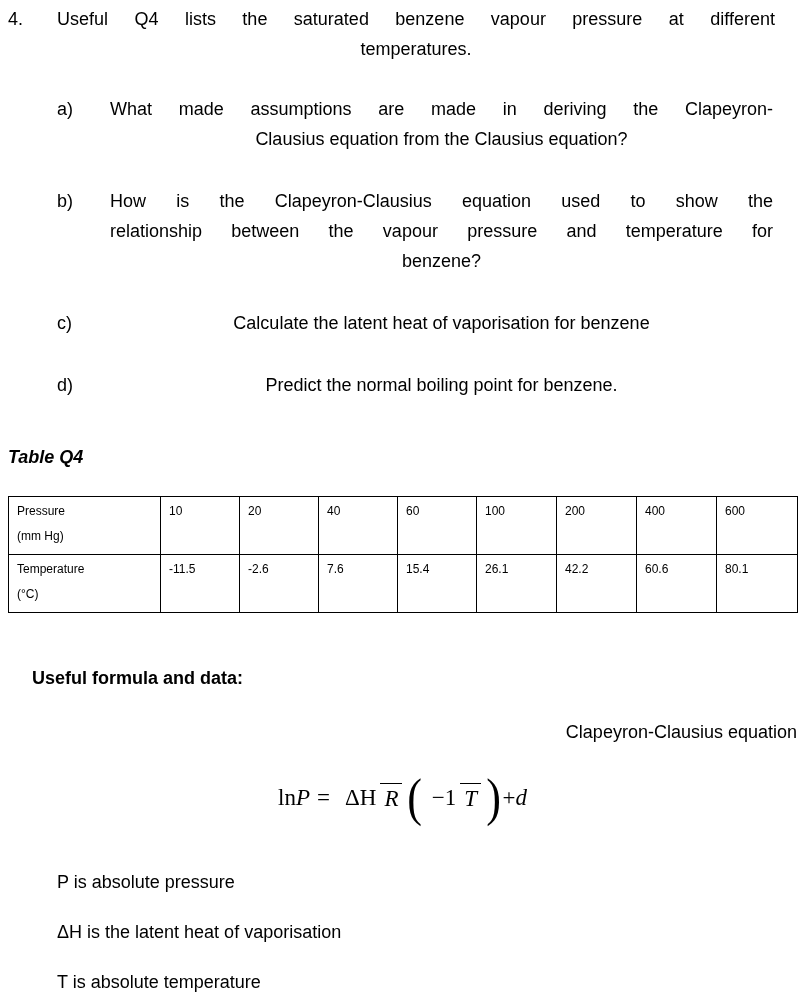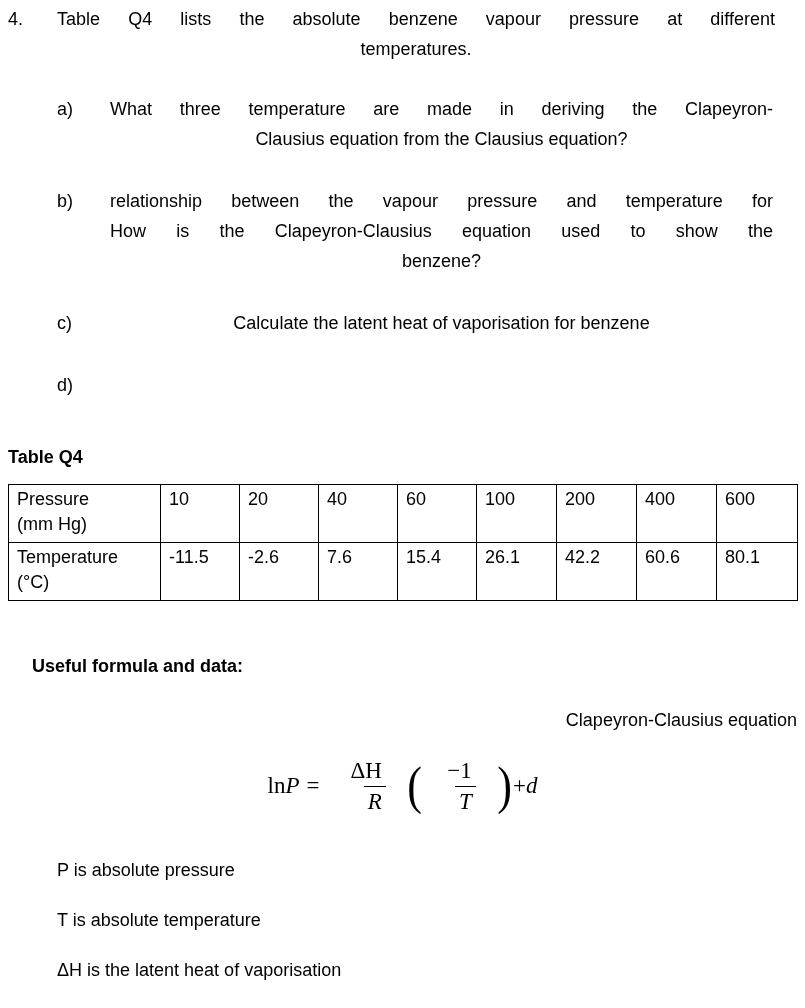--- a/index.html
+++ b/index.html
@@ -16,96 +16,99 @@
     padding: 4px 8px 0 8px;
   }
   .qrow { display: flex; margin-bottom: 30px; }
   .qnum { width: 49px; flex: none; line-height: 30px; }
   .qtext { width: 718px; line-height: 30px; }
   .jline { display: block; text-align: justify; text-align-last: justify; }
   .lline { display: block; text-align: center; }
   .sub { display: flex; margin-left: 49px; margin-bottom: 32px; }
   .subletter { width: 53px; flex: none; line-height: 30px; }
   .subtext { width: 663px; line-height: 30px; }
-  .table-title { font-weight: bold; margin-top: 42px; margin-bottom: 12px; line-height: 30px; }
+  .table-title { font-weight: bold; margin-top: 42px; margin-bottom: 24px; line-height: 30px; font-style: italic; }
   table.q4 { border-collapse: collapse; width: 789px; table-layout: fixed; }
   table.q4 td {
     border: 1px solid #000;
     vertical-align: top;
     padding: 2px 8px 5px 8px;
     line-height: 25px;
-    font-size: 18px;
+    font-size: 12px;
   }
   .row-label { white-space: pre-line; }
   .formula-heading { font-weight: bold; margin: 50px 0 0 24px; line-height: 30px; }
   .eq-name { margin: 24px 0 0 49px; line-height: 30px; text-align: right; }
   .math {
     display: flex;
     justify-content: center;
     align-items: center;
     margin-top: 14px;
     font-family: "Liberation Serif", serif;
     font-size: 23px;
     height: 74px;
   }
   .math .it { font-style: italic; }
   .tok { margin: 0 0; }
   .eqsign { margin: 0 7px; }
-  .frac { display: inline-flex; flex-direction: column; align-items: flex-end; margin: 0 20px; }
+  .frac { display: inline-flex; flex-direction: row; align-items: flex-start; margin: 0 4px; }
   .frac > span { padding: 0 4px; line-height: 1.3; text-align: center; }
   .frac .den { border-top: 1.5px solid #000; }
   .paren {
     font-size: 52px;
     line-height: 1;
     font-weight: 300;
     transform: scaleX(0.85);
     font-family: "Liberation Serif", serif;
   }
   .defs { margin-left: 49px; margin-top: 32px; }
   .def-line { line-height: 30px; margin-bottom: 20px; }
 </style>
 </head>
 <body>
 
 <div class="page">
 
   <div class="qrow">
     <div class="qnum">4.</div>
     <div class="qtext">
-      <span class="jline">Table Q4 lists the absolute benzene vapour pressure at different</span>
+      <span class="jline">Useful Q4 lists the saturated benzene vapour pressure at different</span>
       <span class="lline">temperatures.</span>
     </div>
   </div>
 
   <div class="sub">
     <div class="subletter">a)</div>
     <div class="subtext">
-      <span class="jline">What three temperature are made in deriving the Clapeyron-</span>
+      <span class="jline">What made assumptions are made in deriving the Clapeyron-</span>
       <span class="lline">Clausius equation from the Clausius equation?</span>
     </div>
   </div>
 
   <div class="sub">
     <div class="subletter">b)</div>
     <div class="subtext">
+      <span class="jline">How is the Clapeyron-Clausius equation used to show the</span>
       <span class="jline">relationship between the vapour pressure and temperature for</span>
-      <span class="jline">How is the Clapeyron-Clausius equation used to show the</span>
       <span class="lline">benzene?</span>
     </div>
   </div>
 
   <div class="sub">
     <div class="subletter">c)</div>
     <div class="subtext">
       <span class="lline">Calculate the latent heat of vaporisation for benzene</span>
     </div>
   </div>
 
   <div class="sub">
     <div class="subletter">d)</div>
+    <div class="subtext">
+      <span class="lline">Predict the normal boiling point for benzene.</span>
+    </div>
   </div>
 
   <div class="table-title">Table Q4</div>
 
   <table class="q4">
     <colgroup>
       <col style="width:152px">
       <col style="width:79px">
         <col style="width:79px">
         <col style="width:79px">
@@ -160,18 +163,18 @@
       <span class="num">−1</span>
       <span class="den it">T</span>
     </span>
     <span class="paren">)</span>
     <span class="tok">+</span>
     <span class="tok it">d</span>
   </div>
 
   <div class="defs">
     <div class="def-line">P is absolute pressure</div>
+    <div class="def-line">ΔH is the latent heat of vaporisation</div>
     <div class="def-line">T is absolute temperature</div>
-    <div class="def-line">ΔH is the latent heat of vaporisation</div>
     <div class="def-line">R is the Universal Gas Constant</div>
   </div>
 
 </div>
 
 </body></html>

